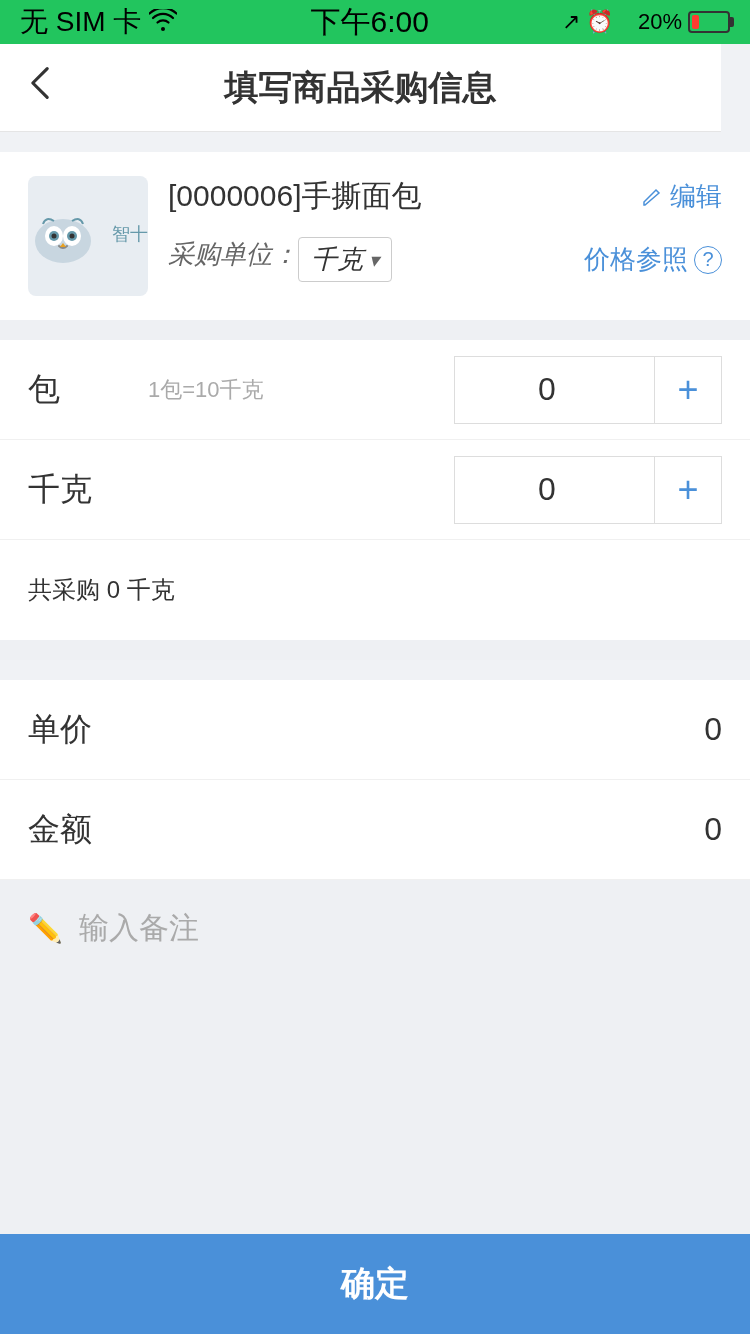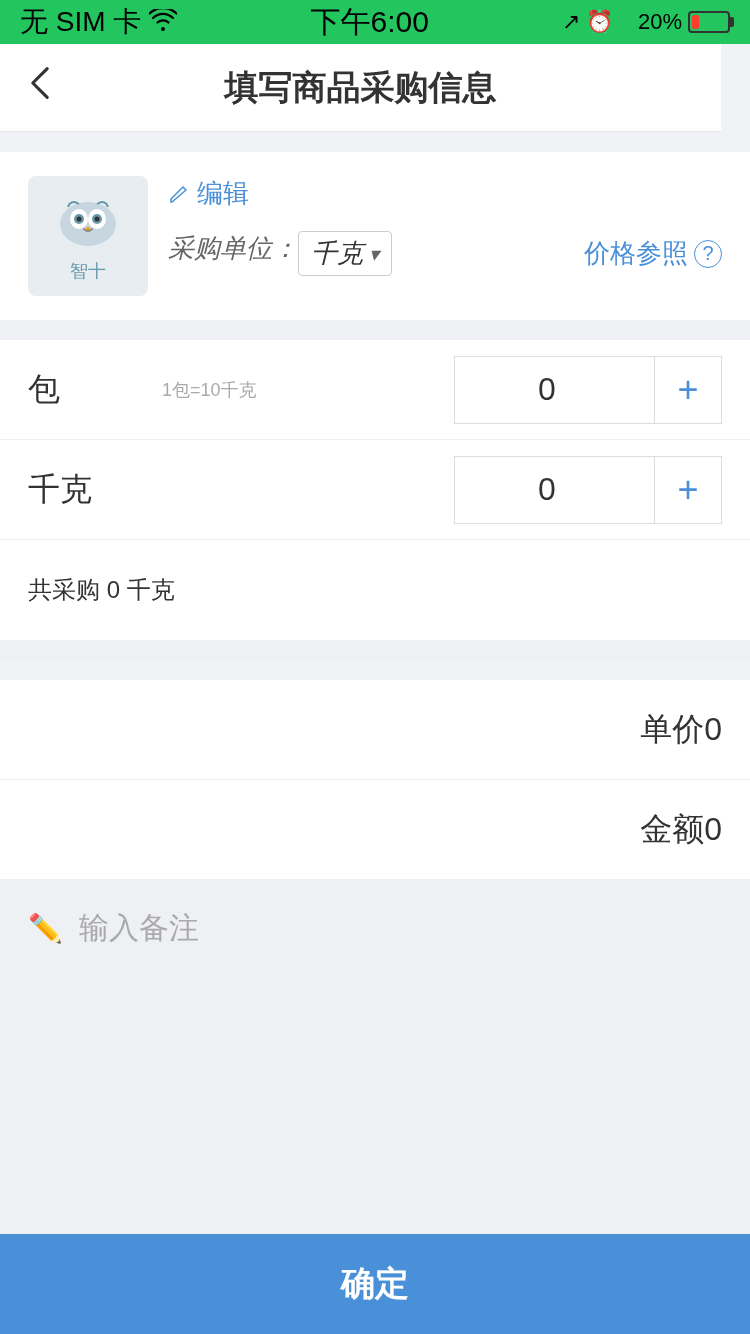--- a/index.html
+++ b/index.html
@@ -108,21 +108,21 @@
       background: #e8edf2;
       border-radius: 8px;
       display: flex;
       align-items: center;
       justify-content: center;
       flex-shrink: 0;
       overflow: hidden;
     }
     .product-image-inner {
       display: flex;
-      flex-direction: column;
+      flex-direction: row;
       align-items: center;
       gap: 14px;
     }
     .product-info {
       flex: 1;
     }
     .product-name-row {
       display: flex;
       justify-content: space-between;
       align-items: center;
@@ -201,23 +201,23 @@
       padding: 0 28px;
       height: 100px;
       border-bottom: 1px solid #f0f0f0;
     }
     .input-label {
       font-size: 32px;
       color: #333;
       min-width: 120px;
     }
     .input-sub {
-      font-size: 18px;
+      font-size: 22px;
       color: #aaa;
-      margin-left: 14px;
+      margin-left: 0;
       flex: 1;
     }
     .input-field-wrap {
       display: flex;
       align-items: center;
       gap: 0;
       margin-left: auto;
     }
     .input-field {
       width: 200px;
@@ -267,21 +267,21 @@
     }
 
     
     .price-section {
       background: #fff;
       margin-top: 20px;
     }
     .price-row {
       display: flex;
       align-items: center;
-      justify-content: flex-end;
+      justify-content: space-between;
       padding: 0 28px;
       height: 100px;
       border-bottom: 1px solid #f0f0f0;
     }
     .price-label {
       font-size: 32px;
       color: #333;
     }
     .price-value {
       font-size: 32px;
@@ -390,20 +390,21 @@
           <path d="M31 40 Q35 44 39 40" stroke="#888" stroke-width="2" fill="none" stroke-linecap="round"></path>
           <polygon points="35,37 32,41 38,41" fill="#e8a020"></polygon>
           <path d="M15 18 Q18 10 26 15" stroke="#6699aa" stroke-width="2" fill="none"></path>
           <path d="M55 18 Q52 10 44 15" stroke="#6699aa" stroke-width="2" fill="none"></path>
         </svg>
         <span style="font-size:18px;color:#6699aa;margin-top:-4px;">智十</span>
       </div>
     </div>
     <div class="product-info">
       <div class="product-name-row">
+        <span class="product-name">[0000006]手撕面包</span>
         <span class="edit-link">
           <svg width="22" height="22" viewBox="0 0 22 22" fill="none" style="margin-right:3px;">
             <path d="M3 16L15 4l3 3L4 19H3v-3z" stroke="#4a90d9" stroke-width="1.5" fill="none"></path>
           </svg>
           <span>编辑</span>
         </span>
       </div>
       <div class="product-unit-row">
         <div style="display:flex;gap:0;font-style:italic;">
           <span class="unit-label">采购单位：</span>

